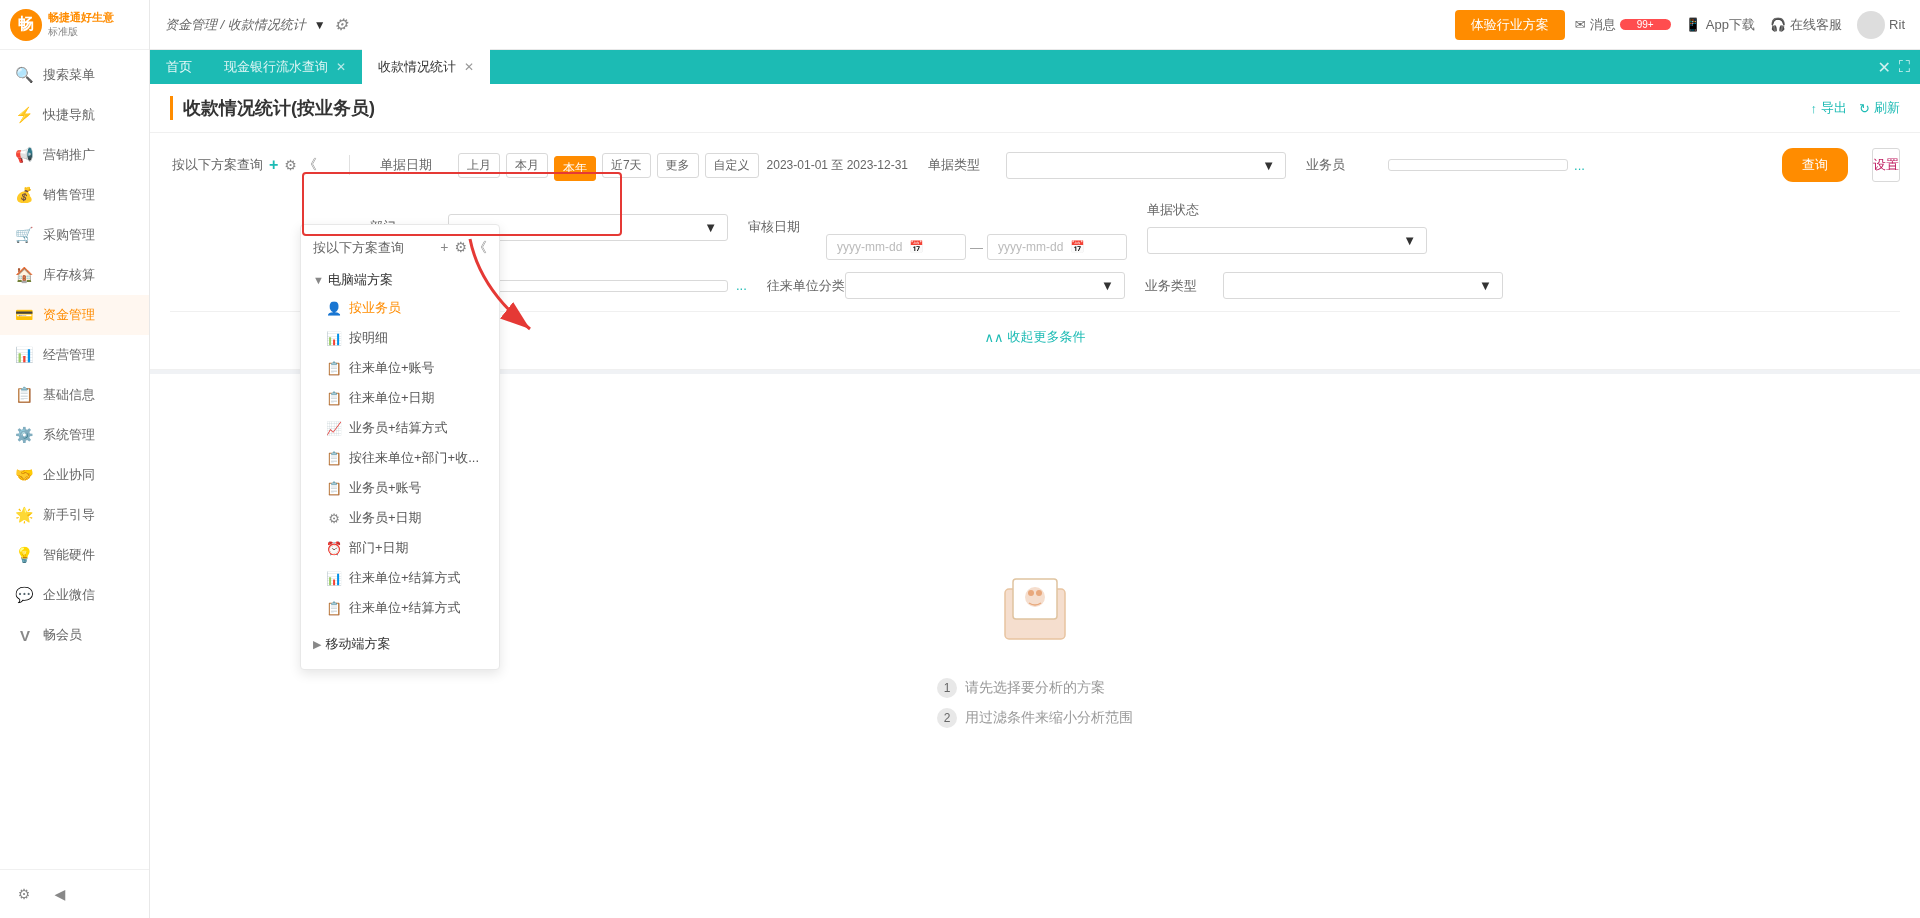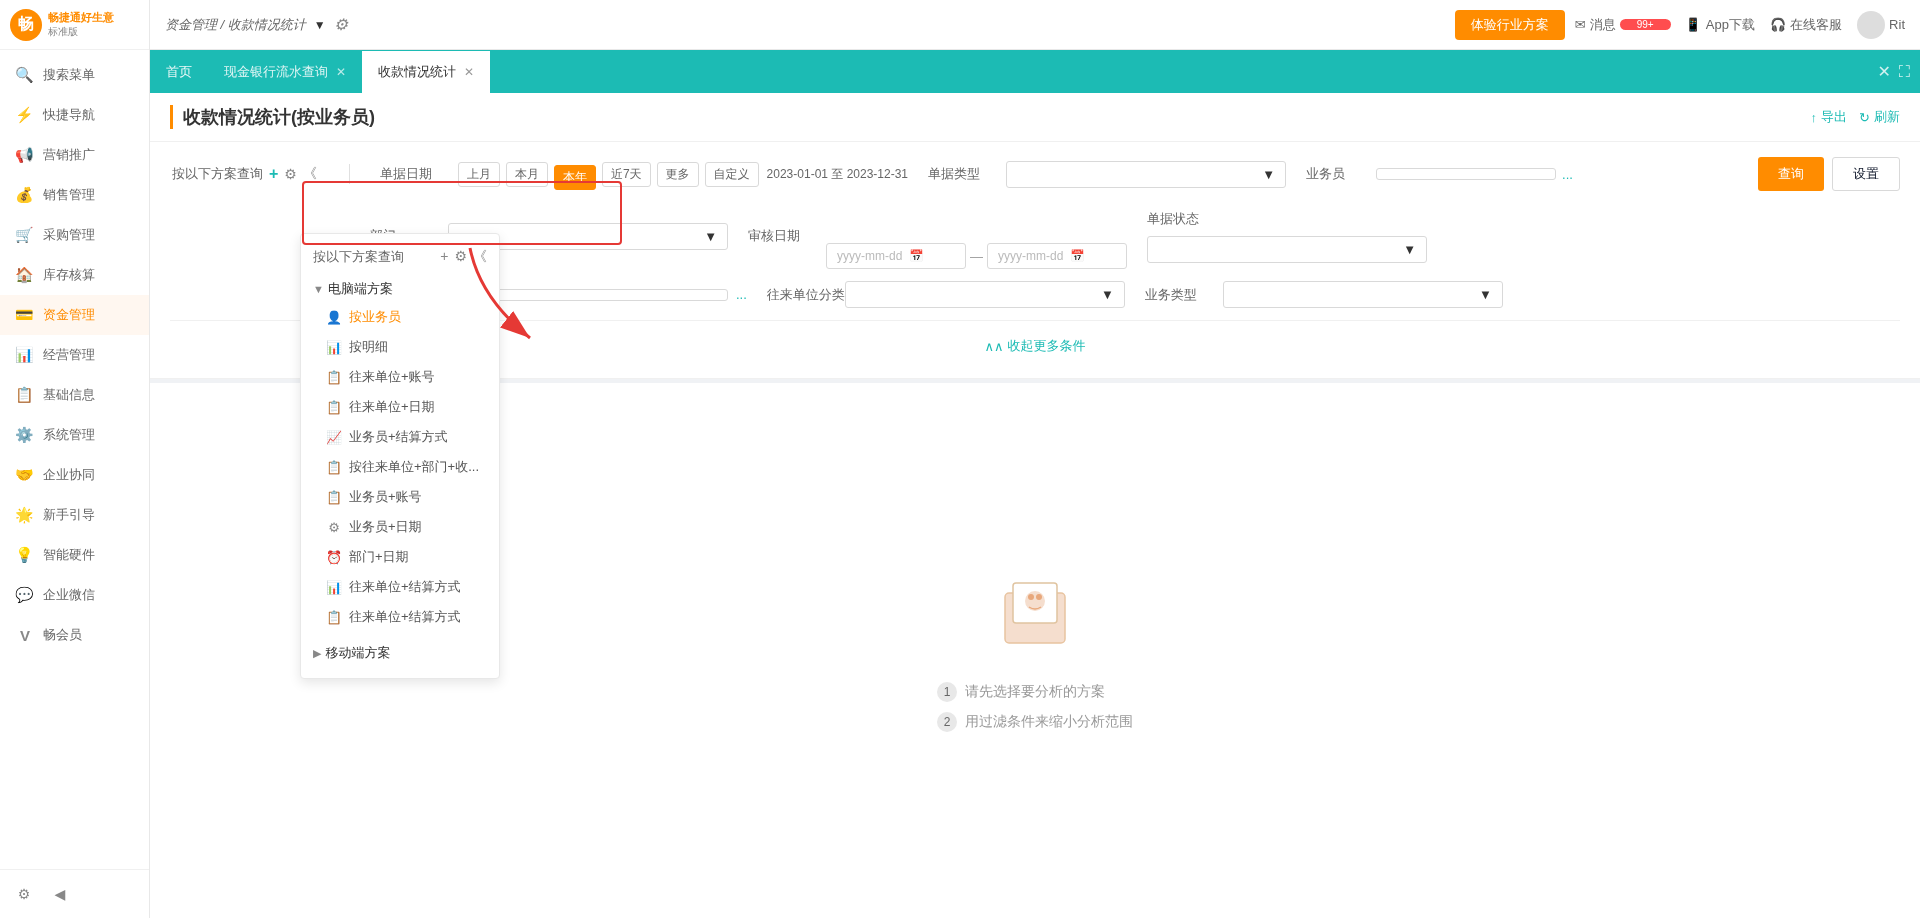--- a/index.html
+++ b/index.html
@@ -24,21 +24,21 @@
     .top-header-left { display: flex; align-items: center; gap: 8px; flex: 1; font-style: italic; }
     .breadcrumb-text { font-size: 13px; color: #666; }
     .header-gear { color: #888; cursor: pointer; font-size: 16px; }
     .header-trial-btn { background: #ff8c00; color: white; border: none; padding: 6px 16px; border-radius: 4px; cursor: pointer; font-size: 13px; }
     .top-header-right { display: flex; align-items: center; gap: 15px; }
     .header-right-item { display: flex; align-items: center; gap: 4px; color: #666; cursor: pointer; font-size: 13px; }
     .msg-badge { background: #ff4d4f; color: white; border-radius: 10px; padding: 0 17px; font-size: 10px; }
     .user-avatar { width: 28px; height: 28px; background: #ddd; border-radius: 50%; }
 
     
-    .tab-bar { height: 43px; background: #1cbbb4; display: flex; align-items: center; padding: 0 0; position: relative; }
+    .tab-bar { height: 34px; background: #1cbbb4; display: flex; align-items: center; padding: 0 0; position: relative; }
     .tab-item { display: flex; align-items: center; padding: 0 16px; height: 42px; cursor: pointer; color: rgba(255,255,255,0.85); font-size: 13px; position: relative; }
     .tab-item.active { background: #fff; color: #333; }
     .tab-item .tab-close { margin-left: 8px; font-size: 12px; color: rgba(255,255,255,0.7); }
     .tab-item.active .tab-close { color: #999; }
     .tab-home { padding: 0 16px; color: rgba(255,255,255,0.9); font-size: 13px; cursor: pointer; }
     .tab-bar-right { margin-left: auto; display: flex; align-items: center; padding-right: 10px; gap: 8px; }
     .tab-bar-icon { color: rgba(255,255,255,0.8); cursor: pointer; font-size: 16px; }
 
     
     .page-header { background: #fff; padding: 12px 20px; display: flex; align-items: center; justify-content: space-between; border-bottom: 1px solid #f0f0f0; }
@@ -52,22 +52,22 @@
     .filter-row:last-child { margin-bottom: 0; }
     .filter-label { color: #666; font-size: 13px; white-space: nowrap; width: 70px; }
     .filter-date-group { display: flex; align-items: center; gap: 6px; }
     .date-btn { padding: 3px 8px; border: 1px solid #d9d9d9; border-radius: 3px; cursor: pointer; font-size: 12px; color: #666; background: #fff; }
     .date-btn.active { background: #ff8c00; color: white; border-color: #ff8c00; margin-top: 6px; }
     .filter-select { border: 1px solid #d9d9d9; border-radius: 3px; padding: 5px 10px; min-width: 180px; display: flex; align-items: center; justify-content: space-between; cursor: pointer; background: #fff; }
     .filter-select-wide { min-width: 280px; }
     .filter-input { border: 1px solid #d9d9d9; border-radius: 3px; padding: 5px 10px; min-width: 140px; color: #bbb; font-size: 12px; }
     .filter-dash { color: #999; }
     .filter-actions { display: flex; gap: 8px; margin-left: auto; }
-    .btn-query { background: #ff8c00; color: white; border: none; padding: 7px 20px; border-radius: 3px; cursor: pointer; font-size: 13px; }
-    .btn-setting { background: #fff; color: #0f172a; border: 1px solid #d9d9d9; padding: 7px 20px; border-radius: 3px; cursor: pointer; font-size: 13px; }
+    .btn-query { background: #ff8c00; color: white; border: none; padding: 7px 20px; border-radius: 11px; cursor: pointer; font-size: 13px; }
+    .btn-setting { background: #fff; color: #be185d; border: 1px solid #d9d9d9; padding: 7px 0; border-radius: 3px; cursor: pointer; font-size: 13px; margin-left: 16px; }
     .collapse-btn { display: flex; align-items: center; justify-content: center; gap: 4px; color: #1cbbb4; cursor: pointer; font-size: 13px; padding: 8px; }
 
     
     .dropdown-panel { position: absolute; left: 150px; top: 140px; width: 200px; background: #fff; border: 1px solid #e8e8e8; border-radius: 4px; box-shadow: 0 4px 12px rgba(0,0,0,0.1); z-index: 100; padding: 8px 0; }
     .dropdown-header { display: flex; align-items: center; justify-content: space-between; padding: 6px 12px; font-size: 13px; color: #666; }
     .dropdown-header-actions { display: flex; gap: 6px; }
     .dropdown-header-icon { color: #888; cursor: pointer; font-size: 14px; }
     .dropdown-section { padding: 4px 0; }
     .dropdown-section-header { display: flex; align-items: center; padding: 4px 12px; cursor: pointer; }
     .dropdown-section-arrow { color: #888; margin-right: 4px; font-size: 11px; }
@@ -254,21 +254,21 @@
           </div>
           <span style="font-size:12px;color:#666;">2023-01-01 至 2023-12-31</span>
         </div>
         <div style="display:flex;align-items:center;gap:8px;">
           <span class="filter-label">单据类型</span>
           <div class="filter-select filter-select-wide">
             <span style="color:#bbb;"></span>
             <span>▼</span>
           </div>
         </div>
-        <div style="display:flex;align-items:center;gap:0;">
+        <div style="display:flex;align-items:center;gap:12px;">
           <span class="filter-label">业务员</span>
           <div style="display:flex;align-items:center;">
             <div class="filter-select">
               <span style="color:#bbb;"></span>
             </div>
             <span style="color:#1cbbb4;cursor:pointer;padding:0 6px;">...</span>
           </div>
         </div>
         <div class="filter-actions">
           <button class="btn-query">查询</button>

